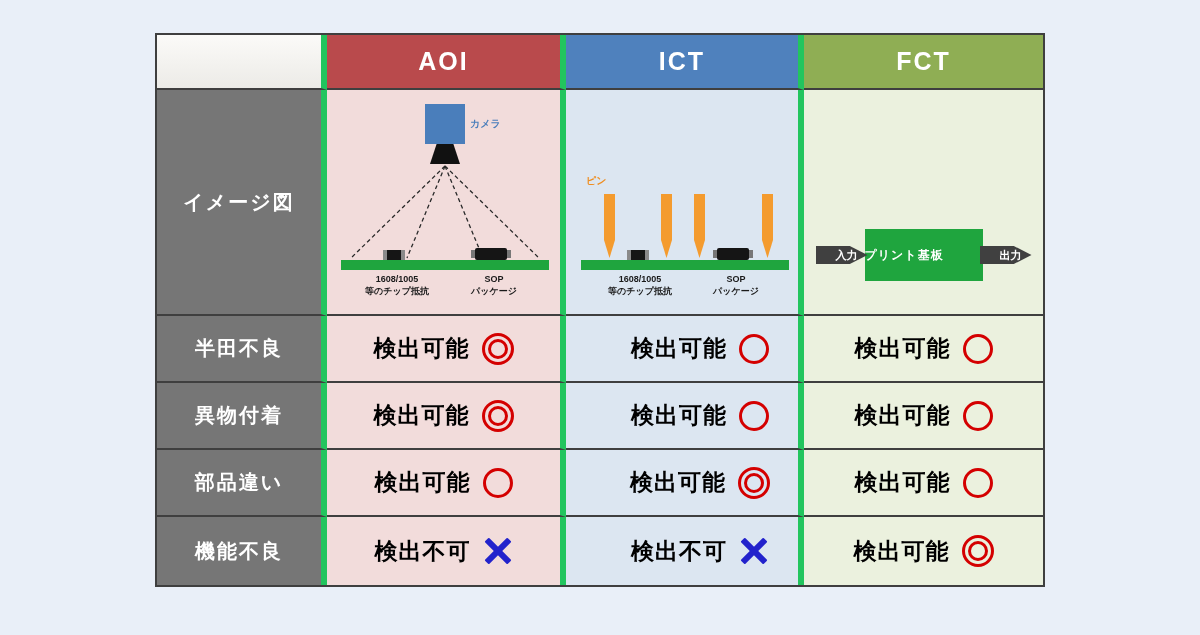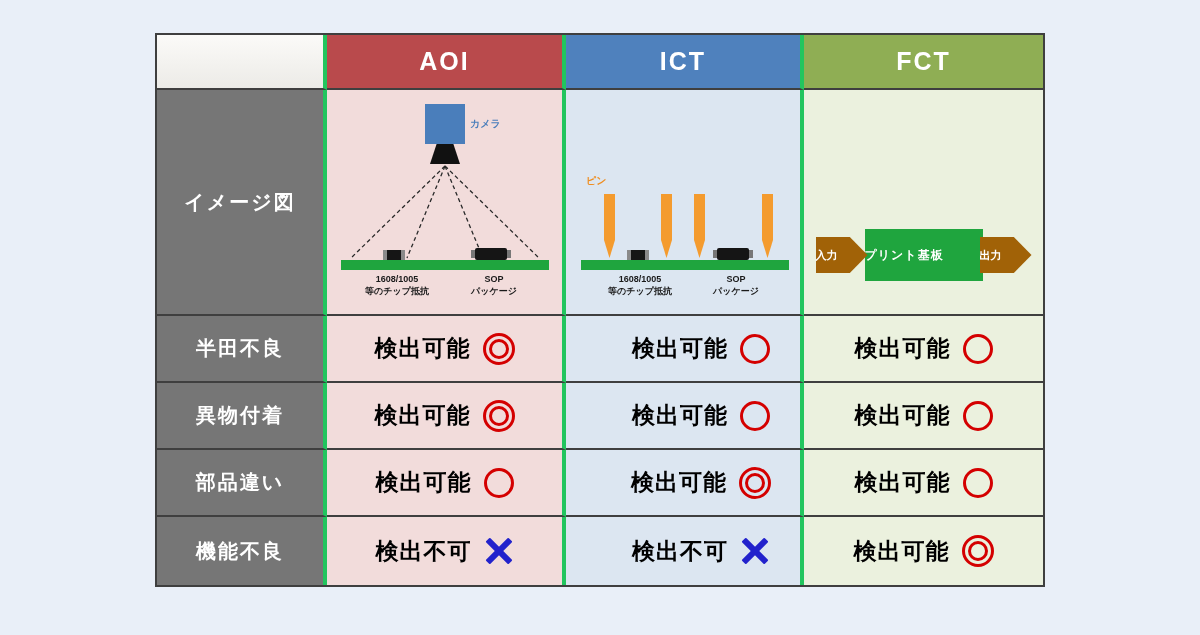--- a/index.html
+++ b/index.html
@@ -10,21 +10,21 @@
     overflow:hidden;
   }
   .table {
     position:absolute; left:155px; top:33px; width:890px; height:554px;
     display:grid;
     grid-template-columns:170px 239px 238px 239px;
     grid-template-rows:55px 226px 67px 67px 67px 68px;
     border:2px solid #3f3f3f; box-sizing:border-box; background:#fff;
   }
   .cell { position:relative; box-sizing:border-box; overflow:hidden;
-          border-right:4px solid #22c55e; border-bottom:2px solid #3f3f3f; }
+          border-right:6px solid #22c55e; border-bottom:2px solid #3f3f3f; }
   .cell.lc { border-right:none; }
   .cell.lr { border-bottom:none; }
 
   .corner { background:linear-gradient(180deg,#fbfaf8,#ecebe7); }
   .head { display:flex; align-items:center; justify-content:center;
           color:#fff; font-weight:bold; font-size:25px; letter-spacing:2px; }
   .head-aoi { background:#b94a4c; }
   .head-ict { background:#4f81bd; }
   .head-fct { background:#8fae54; }
 
@@ -81,24 +81,24 @@
   .pin1 { left:38px; } .pin2 { left:95px; } .pin3 { left:128px; } .pin4 { left:196px; }
   .d-ict .pcb { left:15px; top:170px; width:208px; }
   .d-ict .chip { left:61px; top:160px; }
   .d-ict .sop  { left:151px; top:158px; }
   .d-ict .chip-lbl { left:22px; top:184px; width:104px; }
   .d-ict .sop-lbl  { left:131px; top:184px; width:78px; }
 
   
   .fct-flow { position:absolute; left:0; top:139px; width:100%;
               display:flex; align-items:center; justify-content:center; }
-  .farrow { width:52px; height:36px; background:#a16207; color:#fff; font-size:11px;
+  .farrow { width:52px; height:18px; background:#404040; color:#fff; font-size:11px;
             font-weight:bold; display:flex; align-items:center;
             clip-path:polygon(0 0,66% 0,100% 50%,66% 100%,0 100%);
-            padding-left:0; box-sizing:border-box; flex:none; }
+            padding-left:20px; box-sizing:border-box; flex:none; }
   .farrow.in { margin-right:-3px; }
   .farrow.out { margin-left:-3px; }
   .fboard { width:118px; height:52px; background:#1fa53e; color:#fff; font-weight:bold;
             font-size:12px; display:flex; align-items:center; 
             letter-spacing:1px; flex:none; }
 </style>
 </head>
 <body>
 
 <div class="table">

